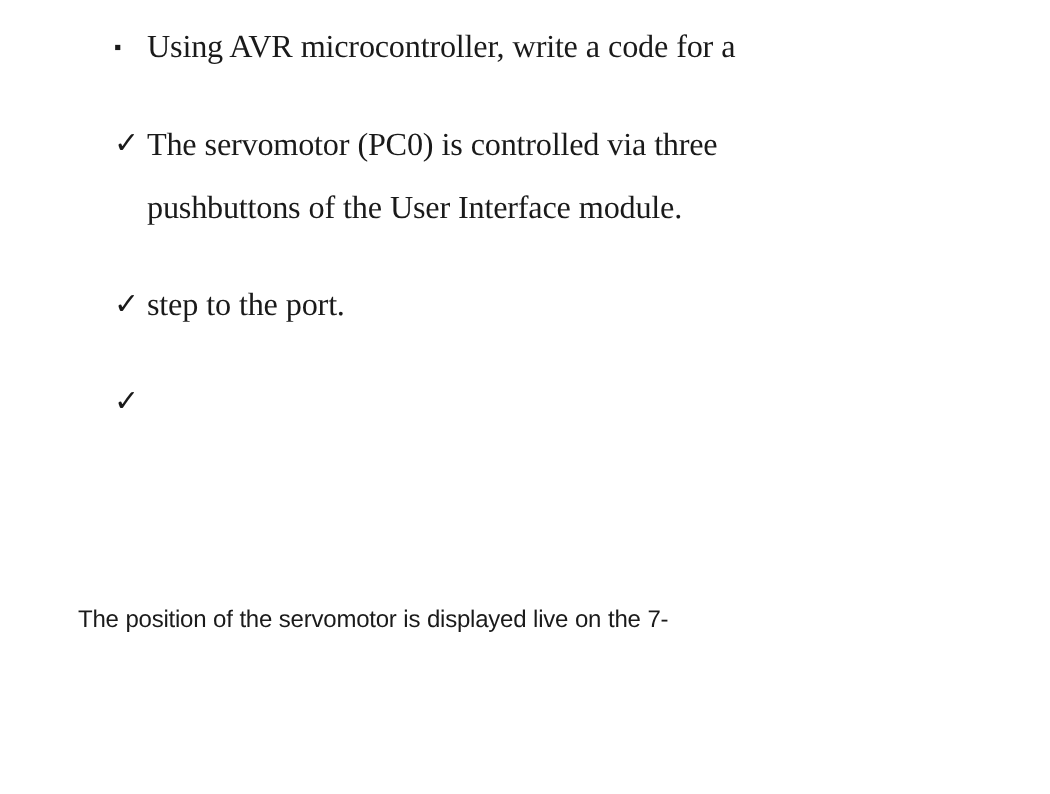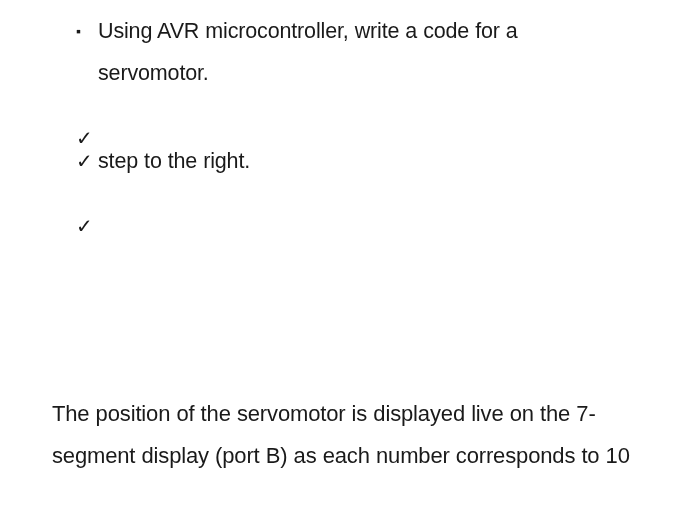--- a/index.html
+++ b/index.html
@@ -69,68 +69,70 @@
     font-size: 20px;
     line-height: 42px;
     color: #1a1a1a;
   }
 
   .item-1 { top: 10px; }
   .item-2 { top: 33px; }
   .item-3 { top: 56px; }
   .item-4 { top: 79px; }
 
-  .bullet-text { display: block; }
+  .bullet-text { display: block; font-family: Liberation Serif, serif; }
   .bullet-text .ln { display: block; white-space: pre; }
 
   
   .closing-paragraph {
     position: absolute;
     left: 52px;
     top: 393px;
     width: 630px;
-    font-size: 22px;
+    font-size: 16px;
     line-height: 42px;
     letter-spacing: -0.15px;
     word-spacing: 0.2px;
   }
   .closing-paragraph .ln { display: block; white-space: pre; }
 </style>
 </head>
 <body>
 
 <div class="slide">
 
   <ul class="bullet-list">
 
     <li class="bullet-item item-1">
       <span class="marker marker-square">▪</span>
       <span class="bullet-text">
         <span class="ln">Using AVR microcontroller, write a code for a</span>
-        <span class="ln">servomotor.</span>
       </span>
     </li>
 
     <li class="bullet-item item-2">
       <span class="marker marker-check">✓</span>
+      <span class="bullet-text">
+        <span class="ln">The servomotor (PC0) is controlled via three</span>
+        <span class="ln">pushbuttons of the User Interface module.</span>
+      </span>
     </li>
 
     <li class="bullet-item item-3">
       <span class="marker marker-check">✓</span>
       <span class="bullet-text">
-        <span class="ln">step to the right.</span>
+        <span class="ln">step to the port.</span>
       </span>
     </li>
 
     <li class="bullet-item item-4">
       <span class="marker marker-check">✓</span>
       <span class="bullet-text">
       </span>
     </li>
 
   </ul>
 
   <div class="closing-paragraph">
     <span class="ln">The position of the servomotor is displayed live on the 7-</span>
-    <span class="ln">segment display (port B) as each number corresponds to 10</span>
   </div>
 
 </div>
 
 </body></html>

